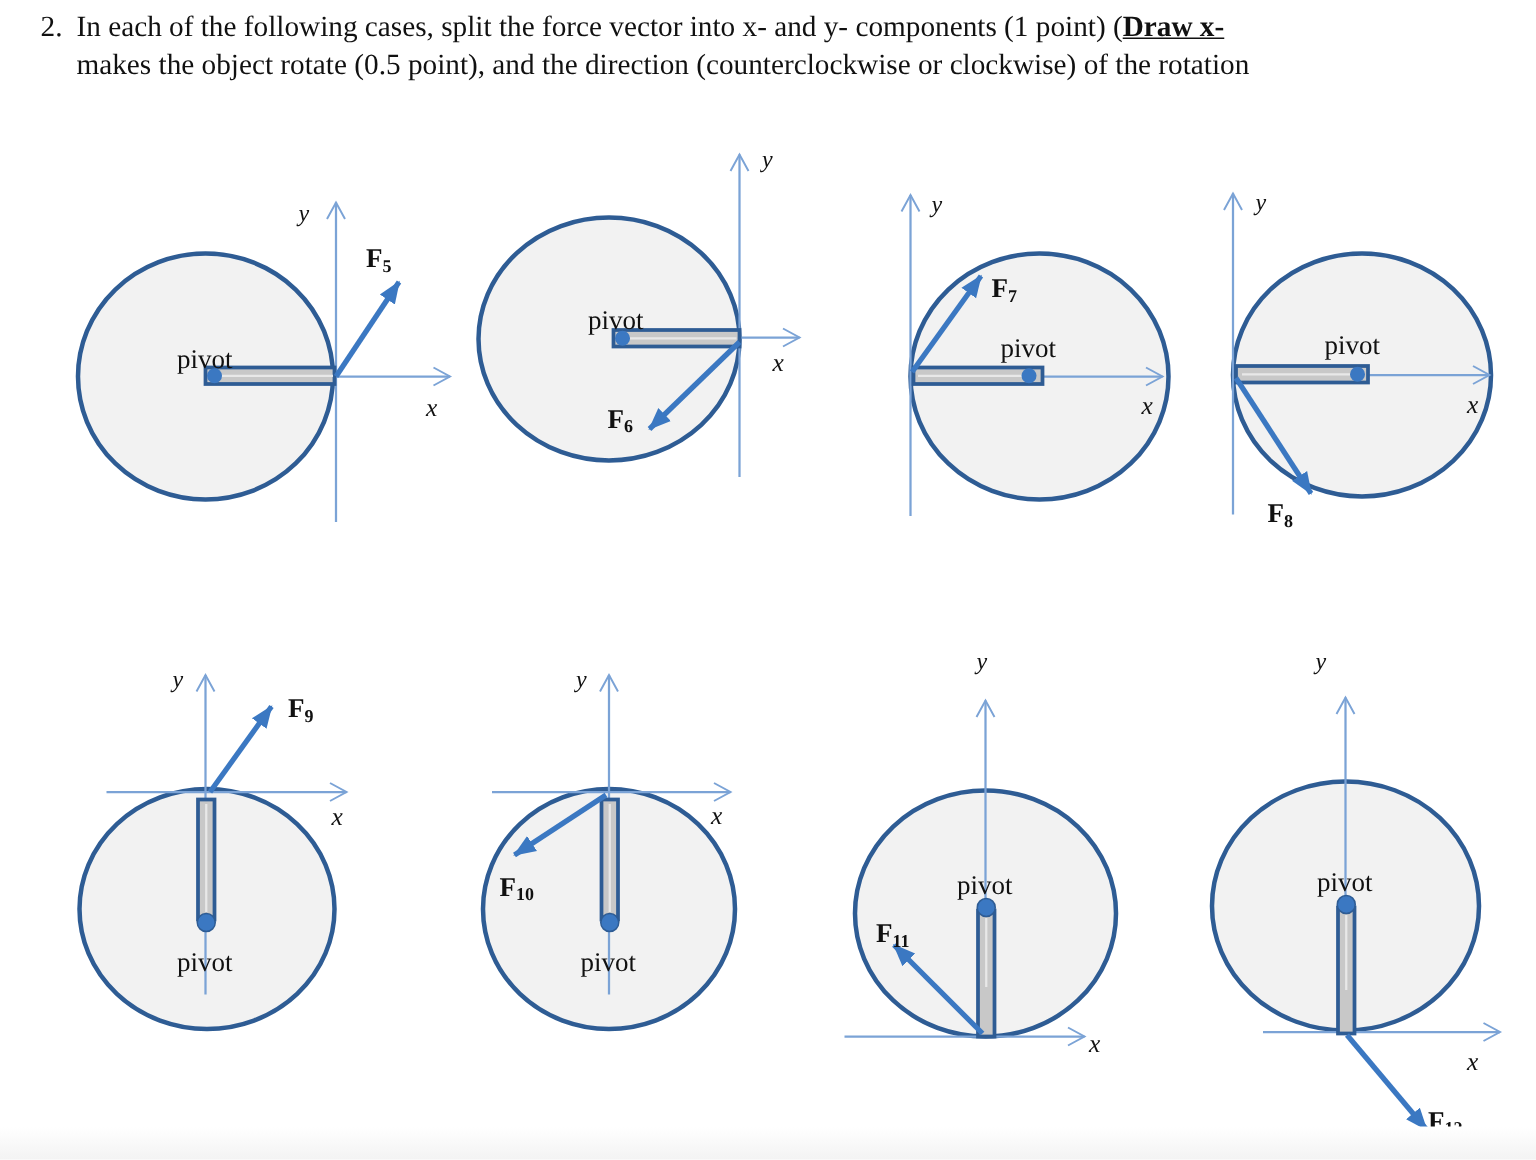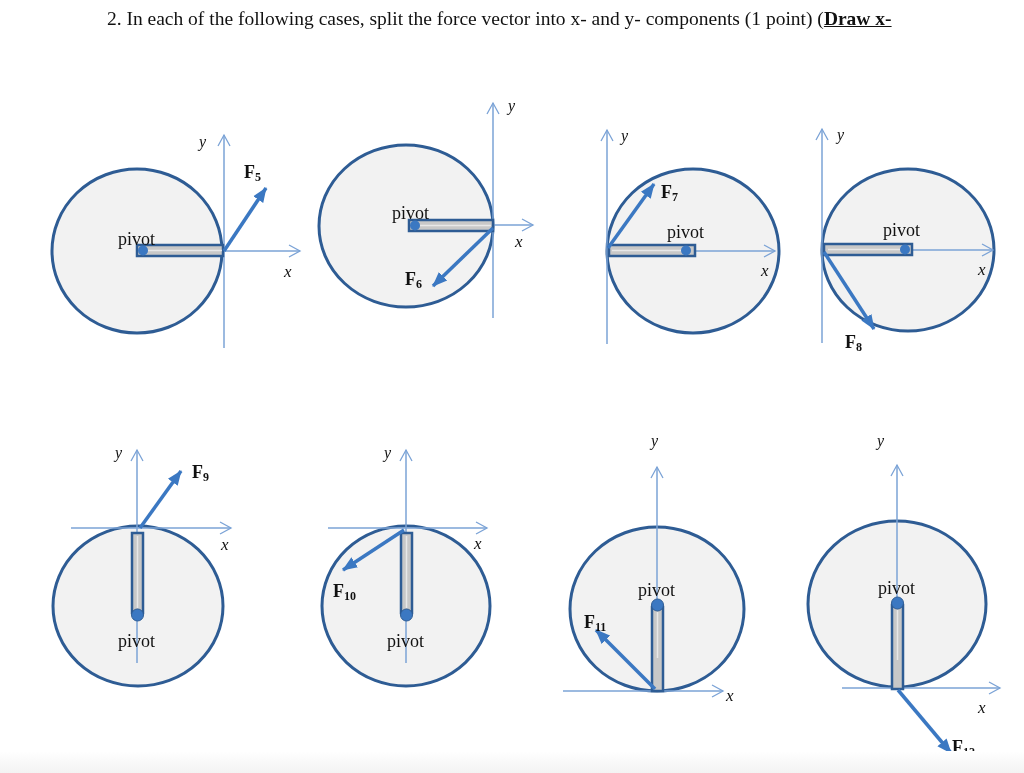--- a/index.html
+++ b/index.html
@@ -1,33 +1,34 @@
 <!DOCTYPE html>
 <html><head>
 <meta charset="utf-8">
 <style>
   html, body { margin: 0; padding: 0; background: #ffffff; }
   body { width: 1024px; height: 773px; position: relative; overflow: hidden;
          font-family: "Liberation Serif", serif; color: #111; }
   .question { position: absolute; left: 27px; top: 6px; width: 940px;
-              font-size: 19.5px; line-height: 25px; text-align: center; }
+              font-size: 19.5px; line-height: 25px; }
   .question .num { display: inline-block; width: 24px; }
   .question .line { display: block; white-space: nowrap; }
   .question .indent { padding-left: 24px; }
   .question b.u { font-weight: bold; text-decoration: underline; }
   svg.diagram { position: absolute; left: 0; top: 0; }
   .lbl { font-family: "Liberation Serif", serif; }
   .bottom-fade { position: absolute; left: 0; bottom: 0; width: 1024px; height: 22px;
                  background: linear-gradient(#ffffff, #f3f3f3); }
 </style>
 </head>
 <body>
 
 <div class="question">
   <span class="line"><span class="num">2.</span><span>In each of the following cases, split the force vector into x- and y- components (1 point) (</span><b class="u">Draw x-</b></span>
+  <span class="line indent">makes the object rotate (0.5 point), and the direction (counterclockwise or clockwise) of the rotation</span>
 </div>
 
 <svg class="diagram" width="1024" height="773" viewBox="0 0 1024 773">
   <defs>
     <marker id="axhead" markerWidth="14" markerHeight="14" refX="12" refY="7" orient="auto" markerUnits="userSpaceOnUse">
       <path d="M1,1 L12,7 L1,13" fill="none" stroke="#7ba3d6" stroke-width="1.3"></path>
     </marker>
     <marker id="fhead" markerWidth="16" markerHeight="14" refX="14" refY="7" orient="auto" markerUnits="userSpaceOnUse">
       <path d="M0,1 L15,7 L0,13 Z" fill="#3b78c2"></path>
     </marker>

